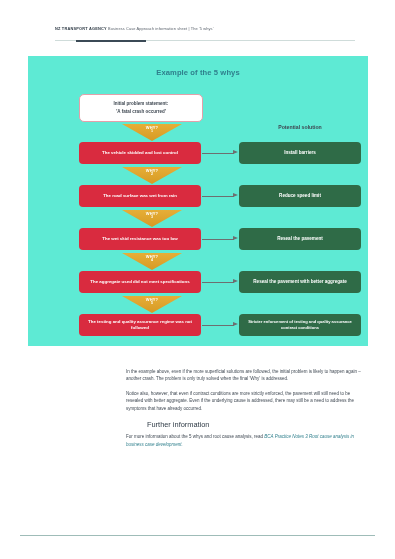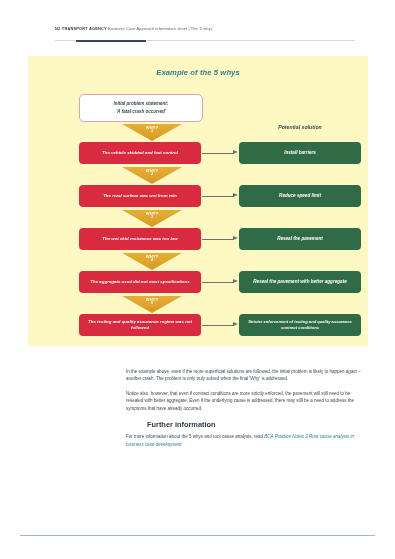--- a/index.html
+++ b/index.html
@@ -54,22 +54,21 @@
     background: #3b4a56;
   }
 
   
   .panel {
     position: absolute;
     left: 28px;
     top: 56px;
     width: 340px;
     height: 290px;
-    background: #fef9c3;
-    font-style: italic;
+    background: #5eead4;
   }
   .panel-title {
     position: absolute;
     left: 0; right: 0;
     top: 12px;
     text-align: center;
     font-size: 7.6px;
     font-weight: bold;
     color: #2f7f8c;
     letter-spacing: 0.1px;
@@ -214,21 +213,21 @@
   .body-copy p {
     margin: 0 0 7px 0;
     font-size: 4.5px;
     line-height: 1.65;
     color: #3f4852;
     text-align: left;
   }
   .further-heading {
     margin: 8px 0 4px 0;
     font-size: 7.4px;
-    font-weight: bold;
+    font-weight: normal;
     color: #2e3a45;
     padding-left: 21px;
   }
   .further-copy {
     font-size: 4.5px;
     line-height: 1.65;
     color: #3f4852;
   }
   .further-copy .ref {
     font-style: italic;

